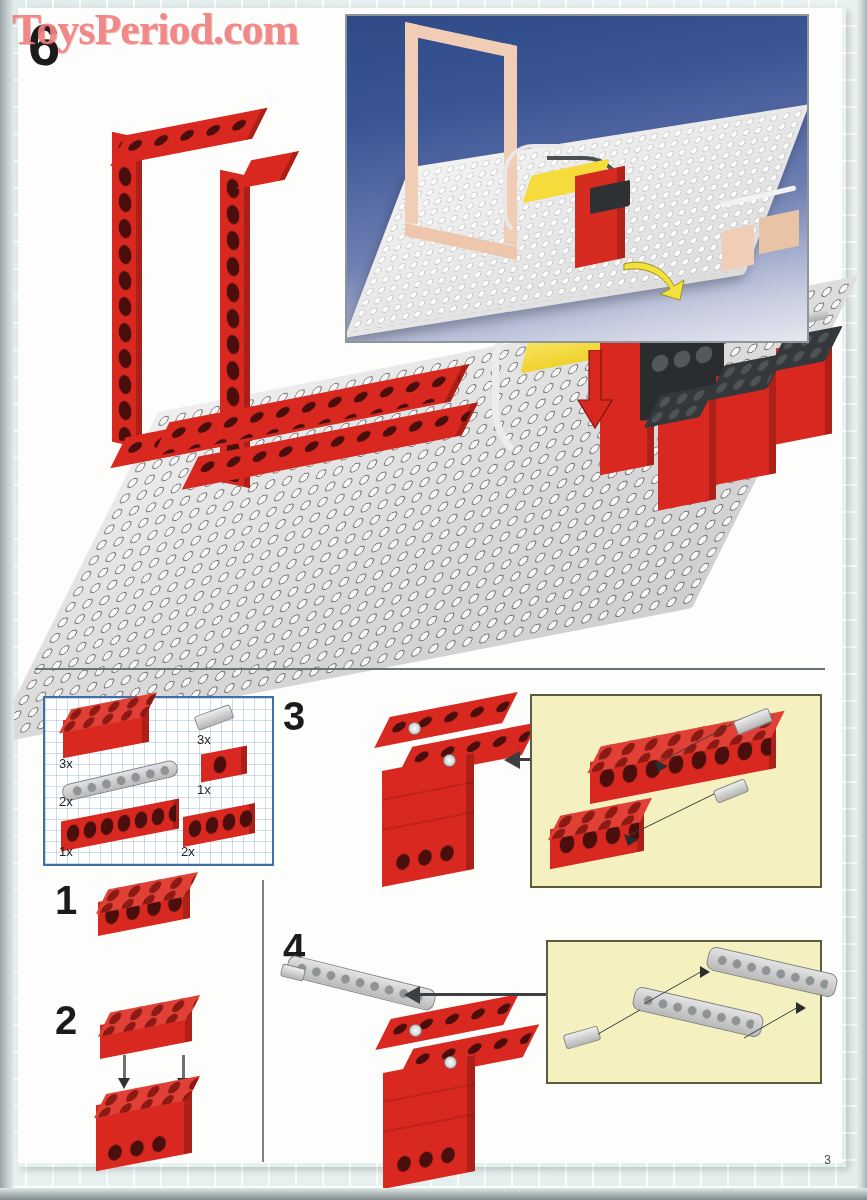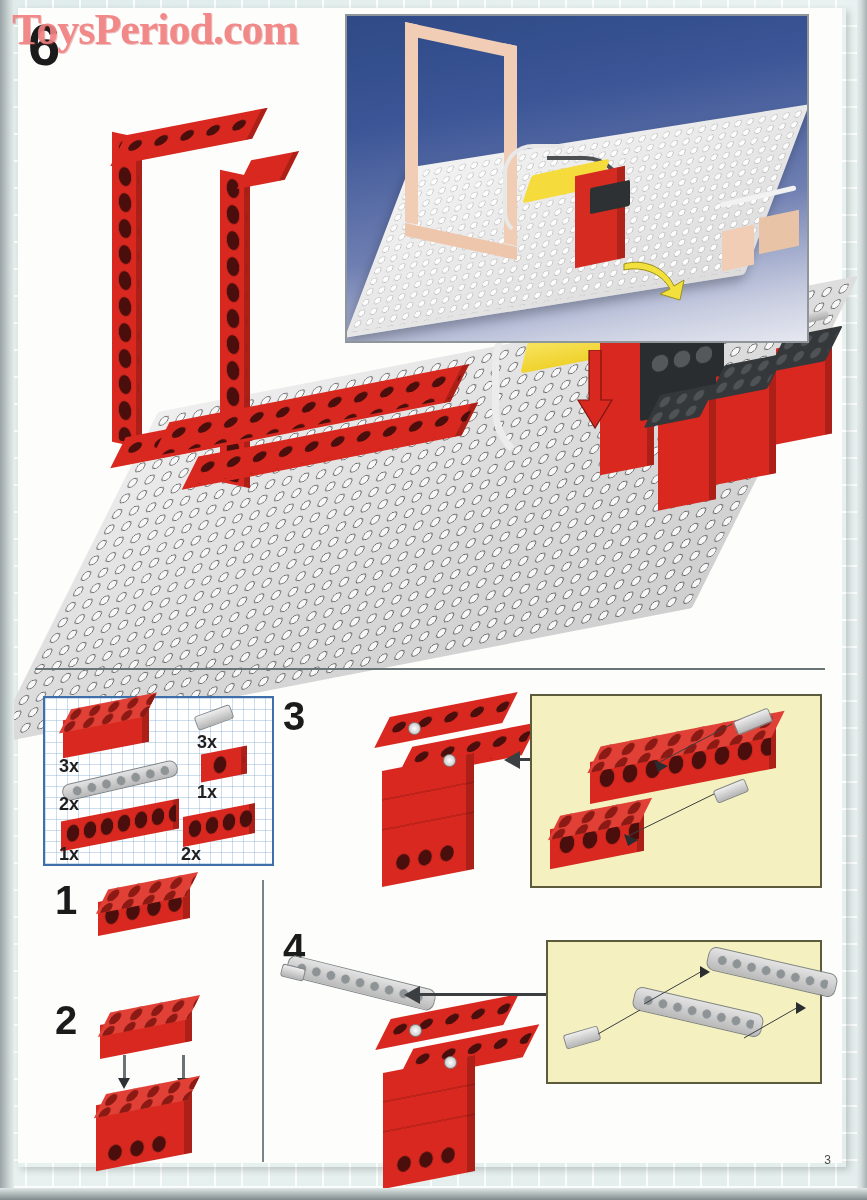--- a/index.html
+++ b/index.html
@@ -162,21 +162,21 @@
   .hr-main{position:absolute;left:35px;top:668px;width:790px;height:2px;background:#6a7375;}
   .v-div{position:absolute;left:262px;top:880px;width:2px;height:282px;background:#7a8385;}
   
   .parts-box{
     position:absolute;left:43px;top:696px;width:227px;height:166px;
     border:2px solid #3f6fa8;background:#ffffff;
     background-image:
       repeating-linear-gradient(to right, rgba(110,160,205,.35) 0 1px, rgba(0,0,0,0) 1px 11px),
       repeating-linear-gradient(to bottom, rgba(110,160,205,.35) 0 1px, rgba(0,0,0,0) 1px 11px);
   }
-  .qty{position:absolute;font-size:18px;font-weight:bold;color:#1f1f1f;font-family:"Liberation Sans",sans-serif;}
+  .qty{position:absolute;font-size:13px;font-weight:normal;color:#1f1f1f;font-family:"Liberation Sans",sans-serif;}
   
   .callout{
     position:absolute;background:#f5f0c0;border:2px solid #5c5c3d;
   }
   #callout3{left:530px;top:694px;width:288px;height:190px;}
   #callout4{left:546px;top:940px;width:272px;height:140px;}
   .callout-arrow{position:absolute;height:3px;background:#3b3f41;}
   .ca-head{position:absolute;width:0;height:0;border-top:9px solid transparent;border-bottom:9px solid transparent;border-right:16px solid #3b3f41;}
   .pagenum{position:absolute;right:36px;bottom:33px;font-size:12px;color:#4b4b4b;}
   .tech-beam{position:absolute;background:linear-gradient(#e3e3e3,#b9b9b9);border:1px solid #7e8486;border-radius:8px;}

